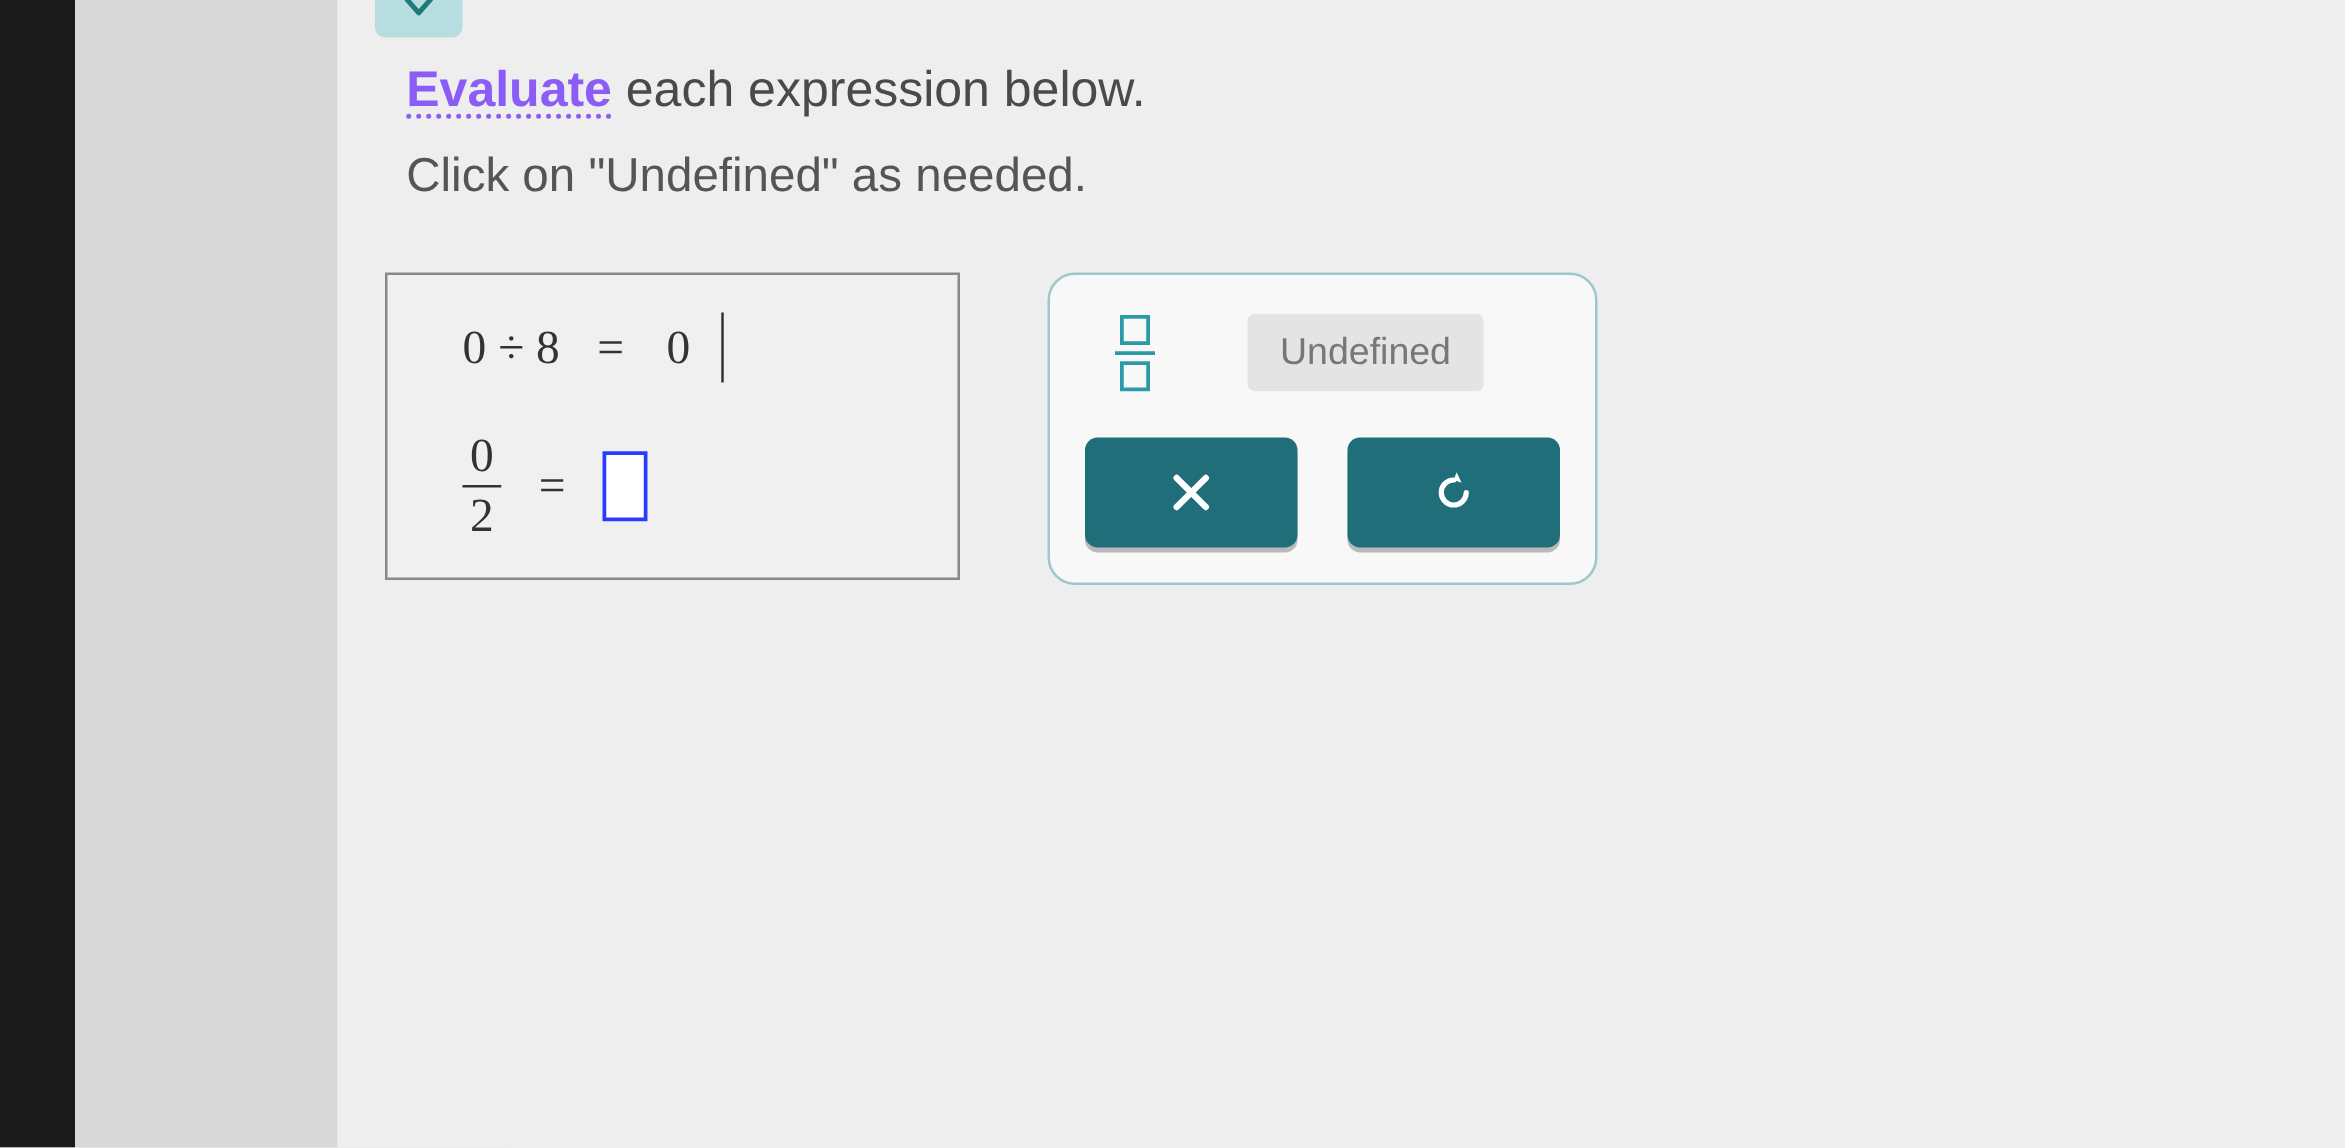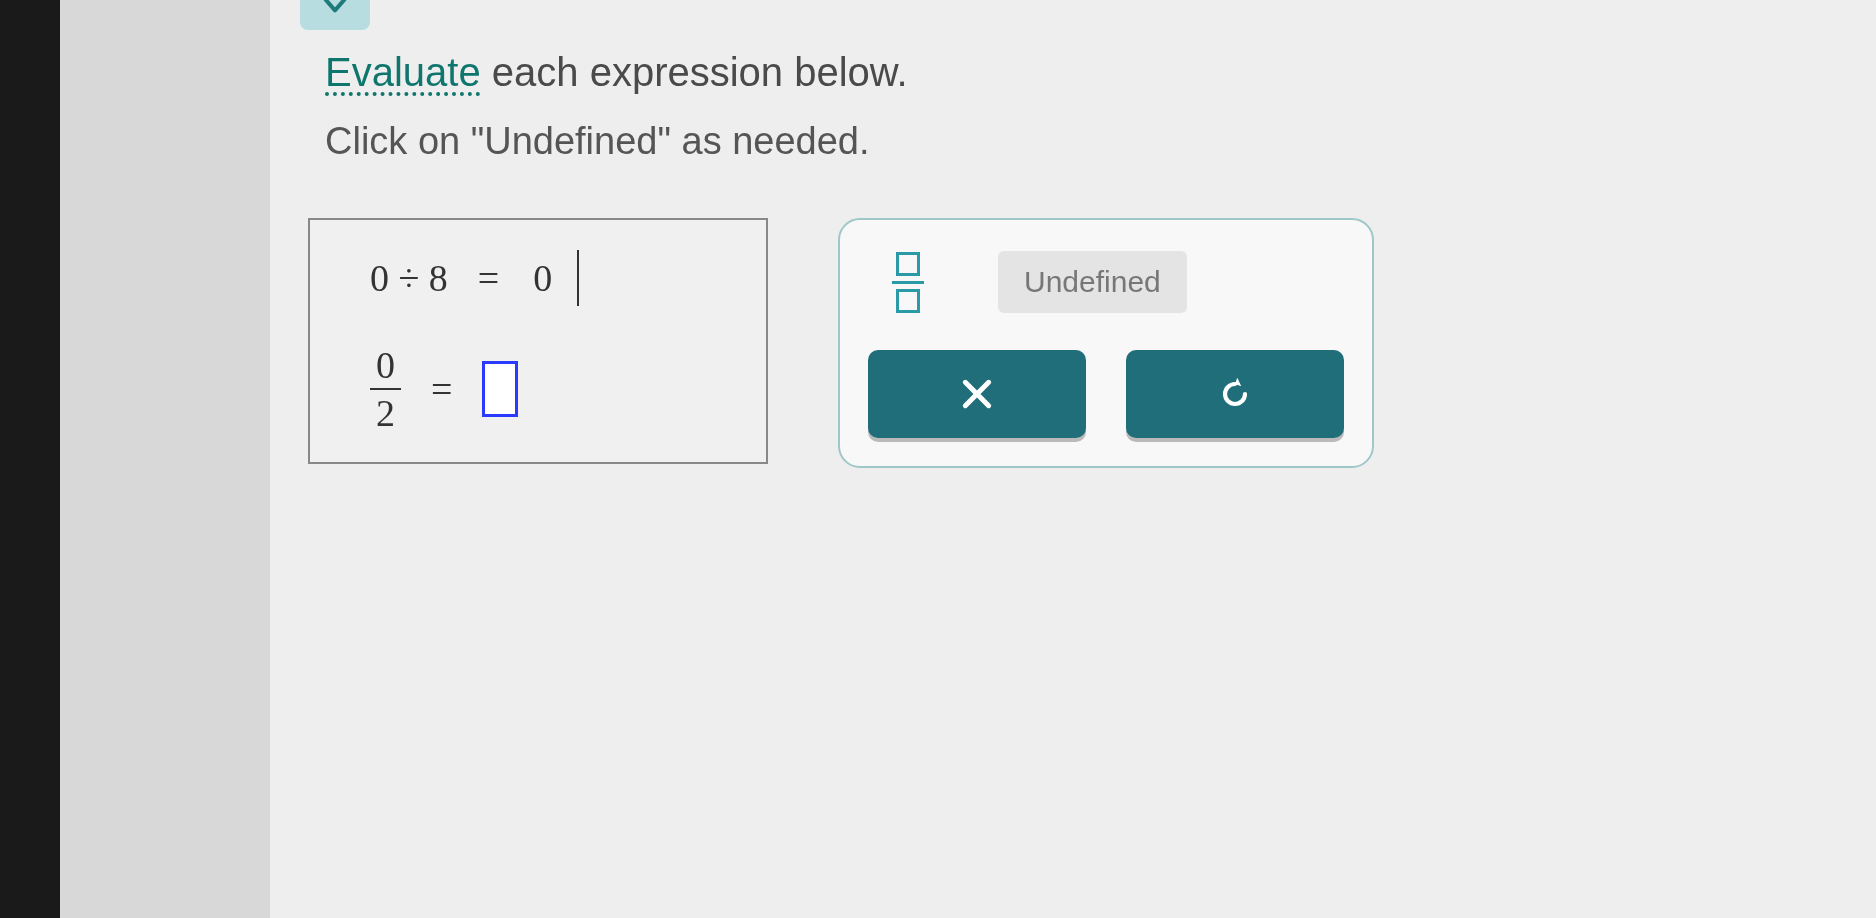--- a/index.html
+++ b/index.html
@@ -42,24 +42,25 @@
   .instructions {
     margin-left: 55px;
     margin-top: 30px;
   }
   .instruction-line1 {
     font-size: 40px;
     color: #4a4a4a;
     margin-bottom: 25px;
   }
   .evaluate-link {
-    color: #0f766e;
+    color: #8b5cf6;
     text-decoration: underline;
     text-decoration-style: dotted;
     text-underline-offset: 6px;
+    font-weight: bold;
   }
   .instruction-line2 {
     font-size: 38px;
     color: #555;
     margin-bottom: 55px;
   }
   .work-row {
     display: flex;
     gap: 70px;
     margin-left: 38px;
@@ -103,21 +104,21 @@
     height: 56px;
     padding: 0 4px;
   }
   .empty-slot {
     width: 36px;
     height: 56px;
     border: 3px solid #2a3bff;
     background: #fff;
   }
   .tool-panel {
-    width: 536px;
+    width: 440px;
     border: 2px solid #9fc7ca;
     border-radius: 22px;
     background: #f8f8f8;
     padding: 22px 28px 28px 28px;
   }
   .tool-top {
     display: flex;
     align-items: center;
     gap: 50px;
     margin-bottom: 28px;

